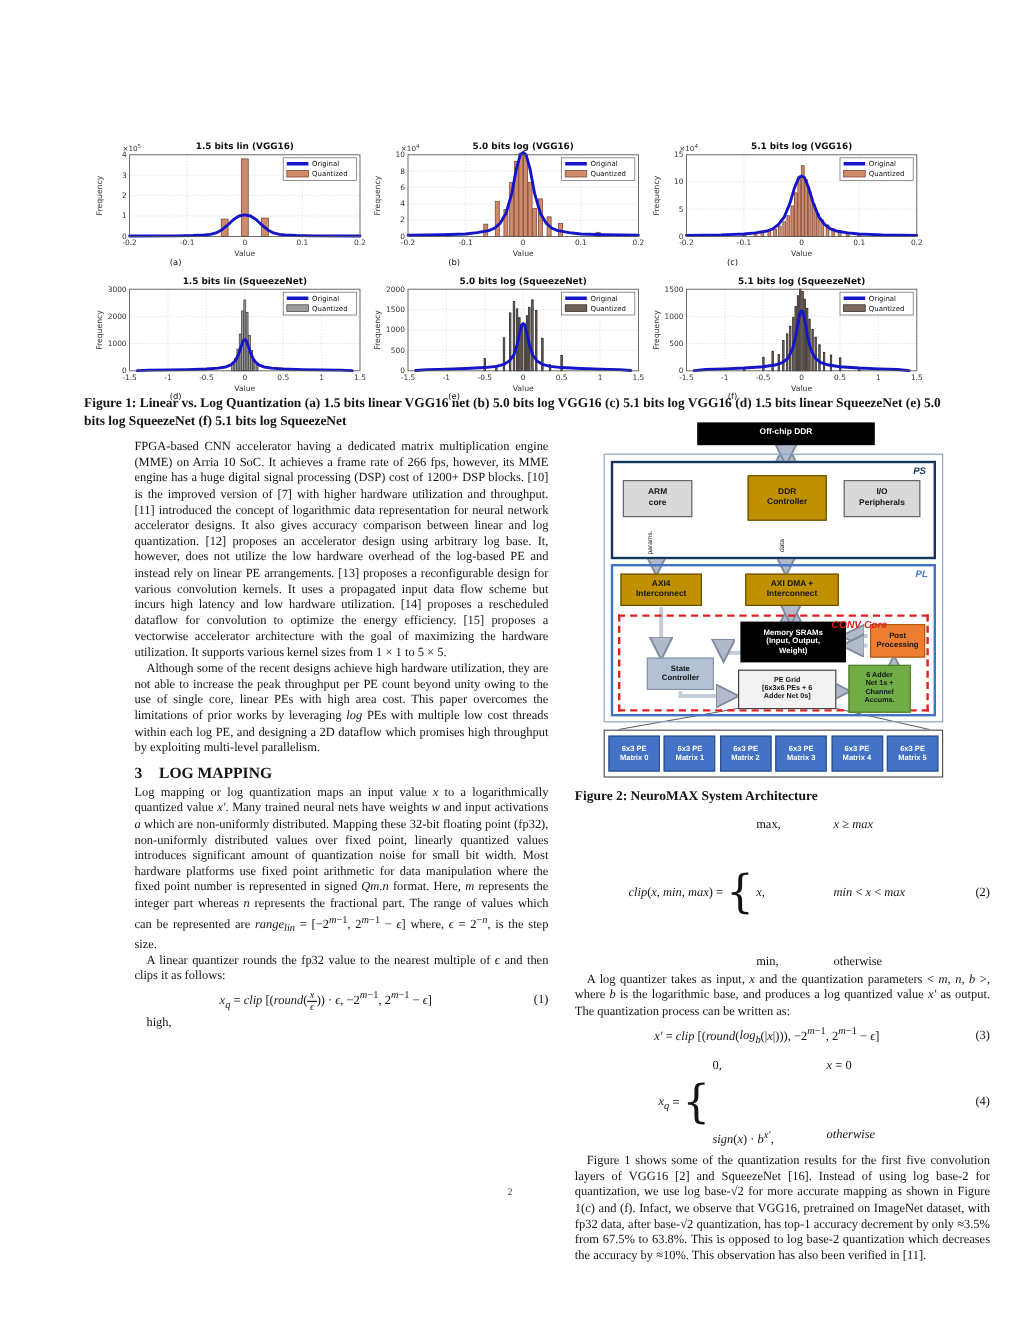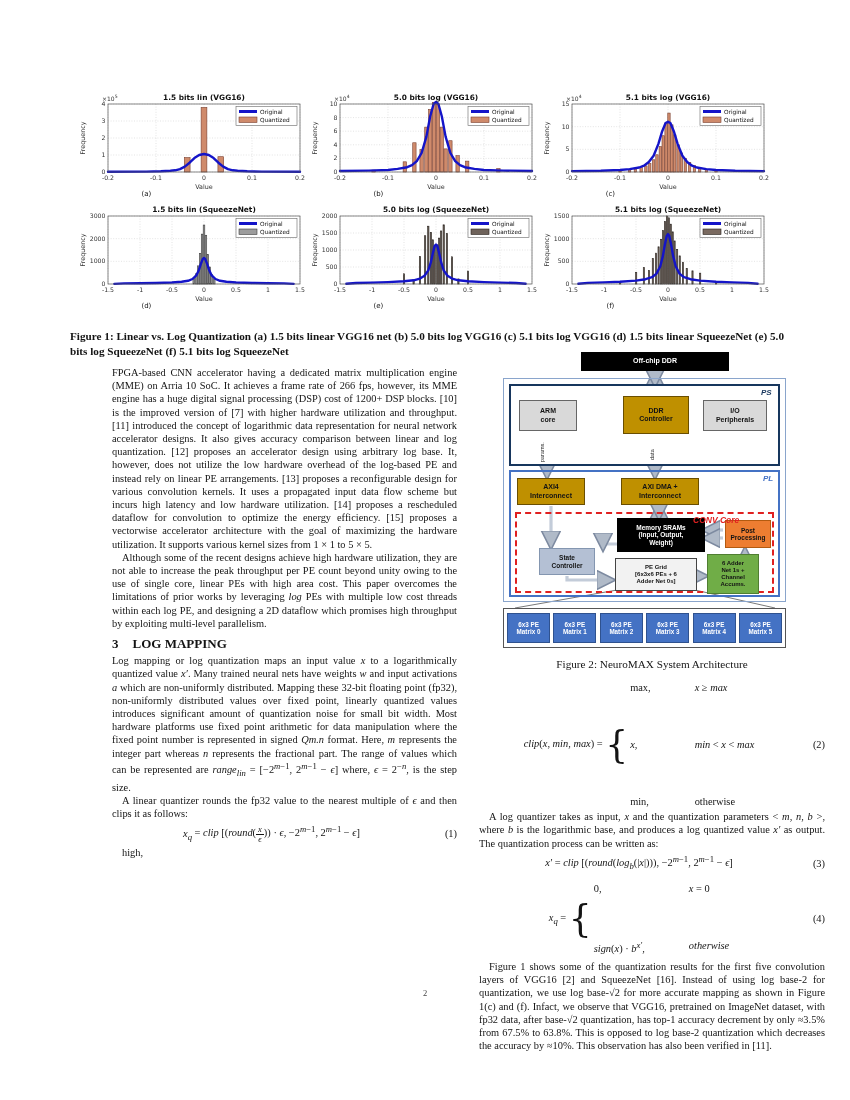--- a/index.html
+++ b/index.html
@@ -1,20 +1,20 @@
 <!DOCTYPE html>
 <html><head>
 <meta charset="utf-8">
 <style>
   html,body{margin:0;padding:0;background:#e8e8e8;}
   .page{position:relative;width:850px;height:1100px;background:#ffffff;margin:0 auto;
         font-family:"Liberation Serif",serif;color:#141414;overflow:hidden;}
 
   
-  .figure1{position:absolute;left:78px;top:91px;width:696px;display:grid;
+  .figure1{position:absolute;left:78px;top:116px;width:696px;display:grid;
            grid-template-columns:repeat(3,232px);grid-row-gap:6px;text-align:center;}
   .chart{width:232px;height:106px;}
 
   .fig1-caption{position:absolute;left:70px;top:329px;width:714px;
                 font-weight:bold;font-size:11.2px;line-height:1.32;text-align:justify;}
 
   
   .col{position:absolute;font-size:10.4px;line-height:13.2px;text-align:justify;margin-left:42px;}
   .col-left{left:70px;top:366px;width:345px;}
   .col-right{left:437px;top:350px;width:346px;}
@@ -37,21 +37,21 @@
   .fig2{position:relative;width:292px;height:300px;margin-left:24px;
         font-family:"Liberation Sans",sans-serif;}
   .fig2 svg.wires{position:absolute;left:0;top:0;z-index:0;}
   .f2box{position:absolute;box-sizing:border-box;z-index:1;font-weight:bold;text-align:center;
          display:flex;align-items:center;justify-content:center;white-space:pre-line;
          font-size:7px;line-height:1.15;}
   .f2-frame{position:absolute;box-sizing:border-box;z-index:0;}
   .f2label{position:absolute;z-index:2;font-weight:bold;font-style:italic;font-size:8px;}
   .f2rot{position:absolute;z-index:2;font-size:5.5px;color:#222;transform:rotate(-90deg);
          transform-origin:left top;}
-  .fig2-caption{font-weight:normal;font-size:11.2px;text-align:center;margin:8px 0 10px 0;}
+  .fig2-caption{font-weight:bold;font-size:11.2px;margin:8px 0 10px 0;}
 
   .page-number{position:absolute;left:0;right:0;top:988px;text-align:center;
                font-size:8.5px;color:#444;}
 </style>
 </head>
 <body>
 
 <div class="page">
 
   <div class="figure1">

